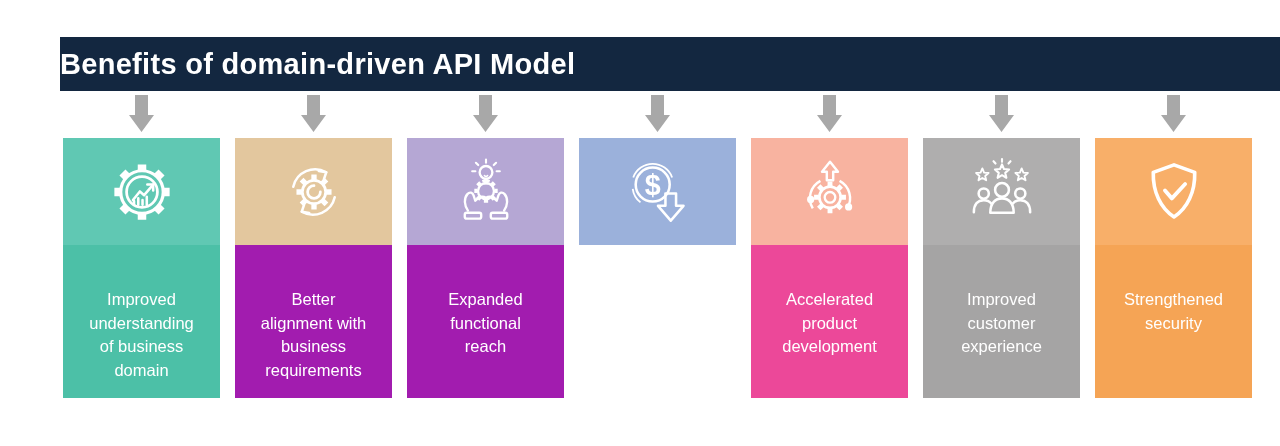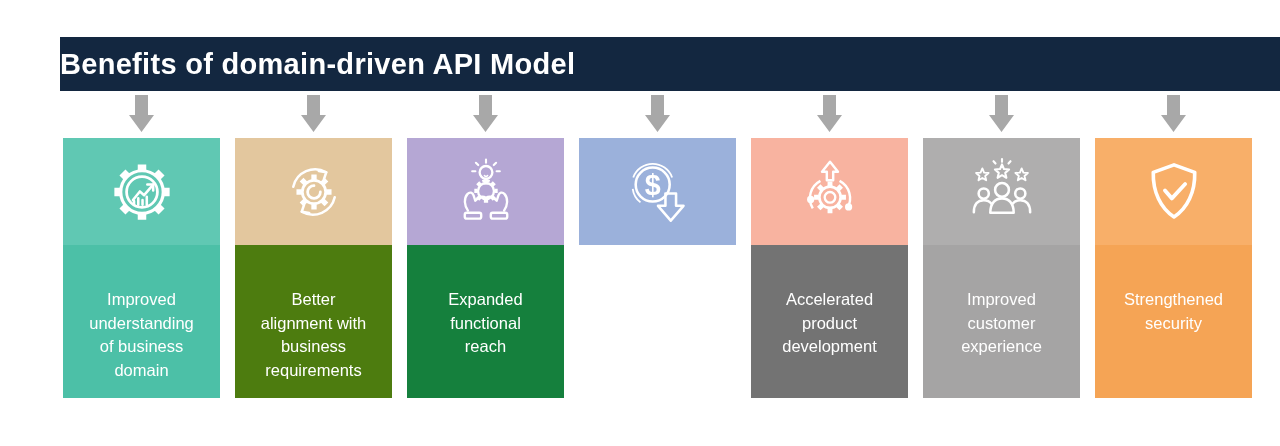--- a/index.html
+++ b/index.html
@@ -78,21 +78,21 @@
             <path d="M32,26 A6,6 0 1 0 38,32" stroke-width="2.6" stroke-linecap="round"></path>
             <g stroke-width="2.4" stroke-linecap="round">
               <path d="M12.5,27 A21,21 0 0 1 43.5,13.5"></path>
               <path d="M43.5,13.5 l-7,-1.2 M43.5,13.5 l-2.2,6.6"></path>
               <path d="M51.5,37 A21,21 0 0 1 20.5,50.5"></path>
               <path d="M20.5,50.5 l7,1.2 M20.5,50.5 l2.2,-6.6"></path>
             </g>
           </g>
         </svg>
       </div>
-      <div class="label-area" style="background: #4d7c0f; color: rgb(255, 255, 255);">
+      <div class="label-area" style="background: #a21caf; color: rgb(255, 255, 255);">
         <span>Better
 alignment with
 business
 requirements</span>
       </div>
     </div>
   </div>
 
   <div class="col">
     <svg class="arrow" width="25" height="37" viewBox="0 0 25 37">
@@ -108,21 +108,21 @@
             <path d="M32,1.5 v3 M22.5,4.5 l2.2,2.2 M41.5,4.5 l-2.2,2.2 M19,12.5 h3 M42,12.5 h3" stroke-width="2"></path>
             <path stroke-width="4" stroke-linecap="butt" d="M40,31 h3 M37.7,36.7 l2.1,2.1 M32,39 v3 M26.3,36.7 l-2.1,2.1 M24,31 h-3 M26.3,25.3 l-2.1,-2.1 M32,23 v-3 M37.7,25.3 l2.1,-2.1"></path>
             <circle cx="32" cy="31" r="7.5" stroke-width="2.2"></circle>
             <path d="M15,49.5 c-3.5,-5 -4,-11.5 -0.5,-15.5 c2.2,-2.5 5,-1.5 5.8,1.2 l1.6,5 c3,-3.5 7,-4.5 10.4,-2.6" stroke-width="2.2"></path>
             <path d="M49,49.5 c3.5,-5 4,-11.5 0.5,-15.5 c-2.2,-2.5 -5,-1.5 -5.8,1.2 l-1.6,5 c-3,-3.5 -7,-4.5 -10.4,-2.6" stroke-width="2.2"></path>
             <rect x="12" y="51.5" width="15.5" height="5.5" rx="1.8" stroke-width="2.2"></rect>
             <rect x="36.5" y="51.5" width="15.5" height="5.5" rx="1.8" stroke-width="2.2"></rect>
           </g>
         </svg>
       </div>
-      <div class="label-area" style="background: #15803d; color: rgb(255, 255, 255);">
+      <div class="label-area" style="background: #a21caf; color: rgb(255, 255, 255);">
         <span>Expanded
 functional
 reach</span>
       </div>
     </div>
   </div>
 
   <div class="col">
     <svg class="arrow" width="25" height="37" viewBox="0 0 25 37">
       <path d="M6,0 h13 v20 h6 L12.5,37 0,20 h6 z" fill="#A8A8A8"></path>
@@ -154,21 +154,21 @@
             <path d="M23,21.5 A18.5,18.5 0 0 0 15.8,47.5" stroke-width="2.3"></path>
             <path d="M41,21.5 A18.5,18.5 0 0 1 48.2,47.5" stroke-width="2.3"></path>
             <circle cx="13.8" cy="39" r="3.4" fill="#fff" stroke="none"></circle>
             <circle cx="49.5" cy="46" r="3.4" fill="#fff" stroke="none"></circle>
             <path stroke-width="4.6" d="M42.5,37 h4.5 M39.4,44.4 l3.2,3.2 M32,47.5 v4.5 M24.6,44.4 l-3.2,3.2 M21.5,37 h-4.5 M24.6,29.6 l-3.2,-3.2 M32,26.5 v-4.5 M39.4,29.6 l3.2,-3.2"></path>
             <circle cx="32" cy="37" r="10" stroke-width="2.5"></circle>
             <circle cx="32" cy="37" r="5" stroke-width="2.2"></circle>
           </g>
         </svg>
       </div>
-      <div class="label-area" style="background: #737373; color: rgb(255, 255, 255);">
+      <div class="label-area" style="background: #ec4899; color: rgb(255, 255, 255);">
         <span>Accelerated
 product
 development</span>
       </div>
     </div>
   </div>
 
   <div class="col">
     <svg class="arrow" width="25" height="37" viewBox="0 0 25 37">
       <path d="M6,0 h13 v20 h6 L12.5,37 0,20 h6 z" fill="#A8A8A8"></path>

